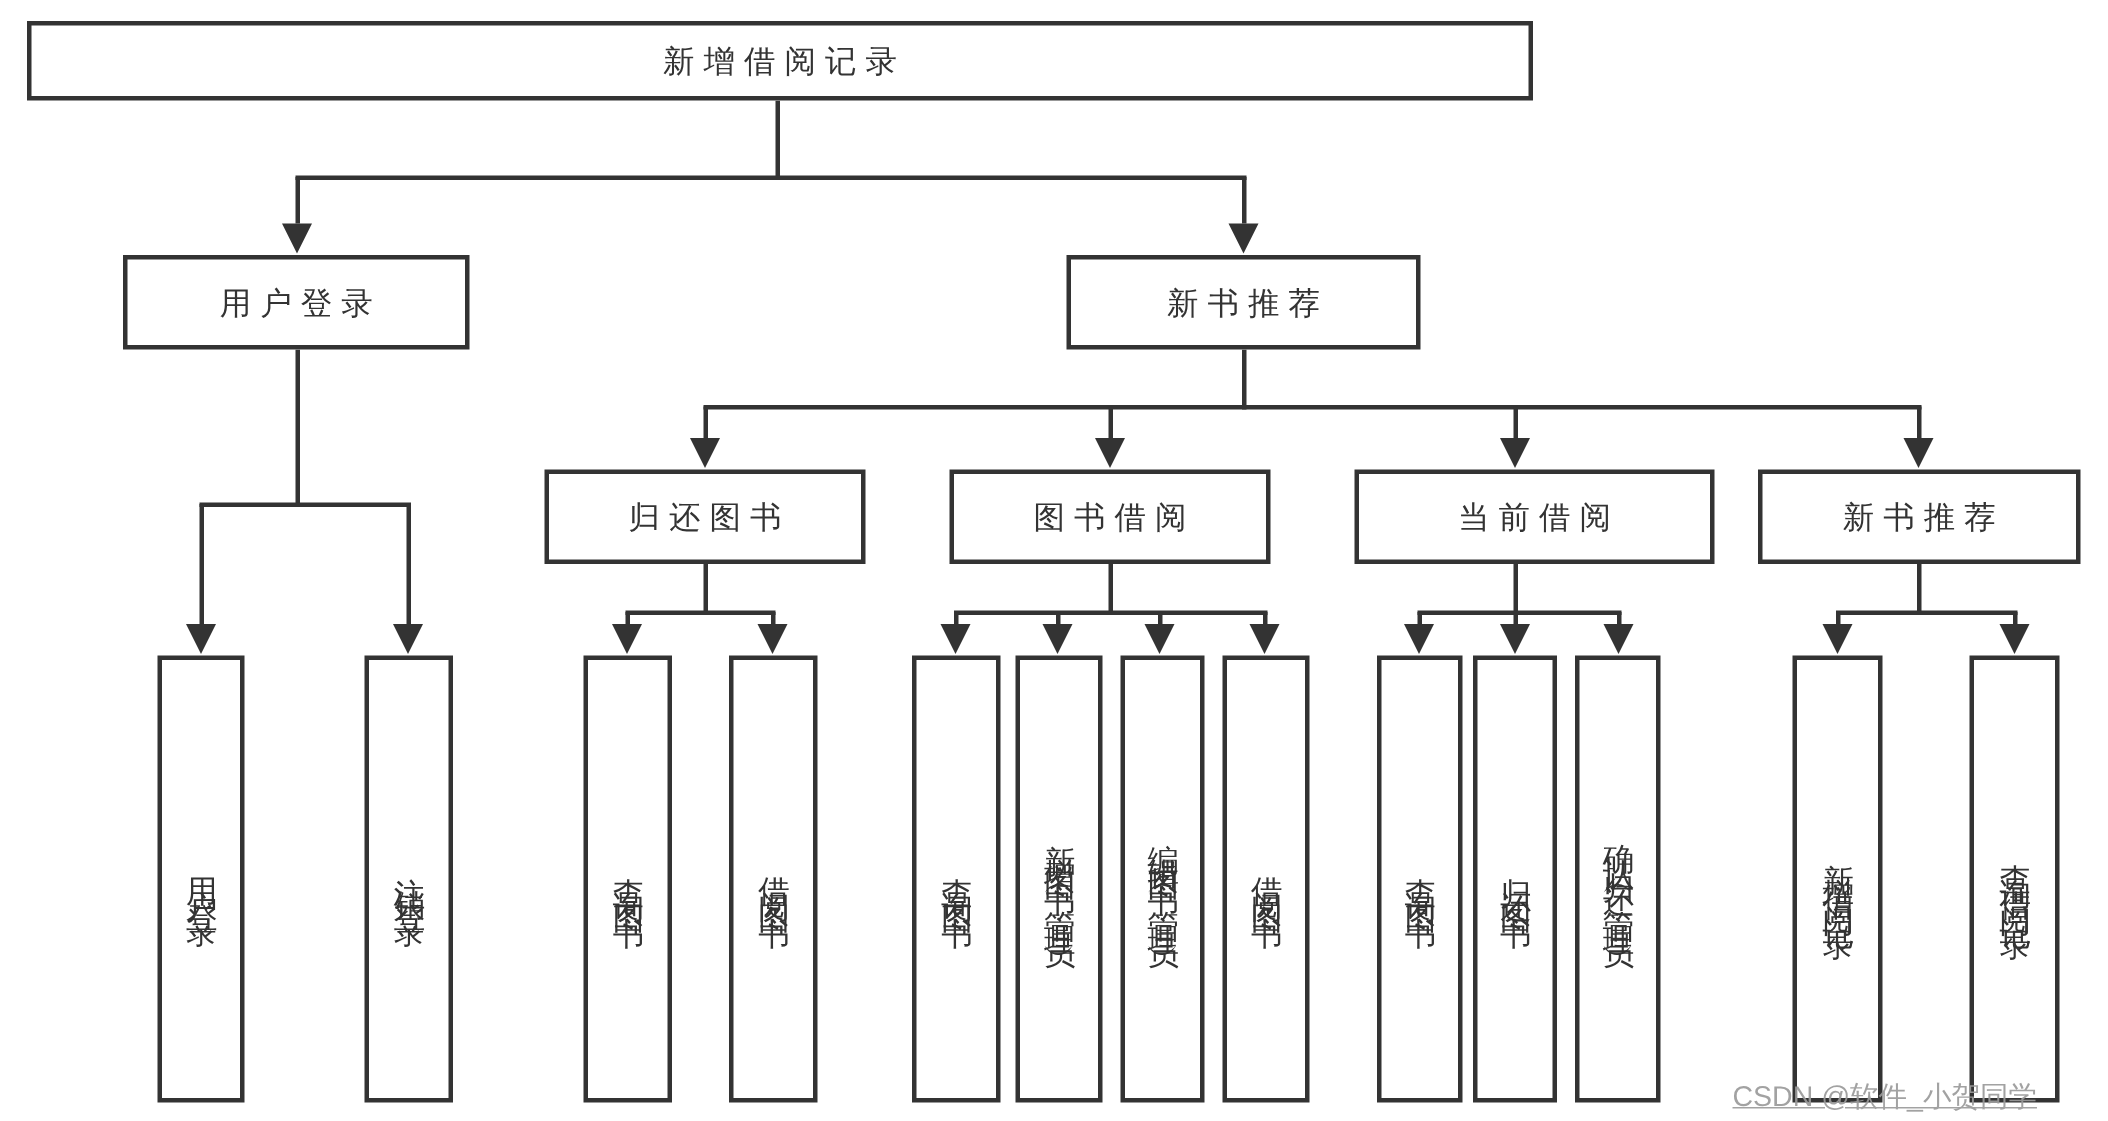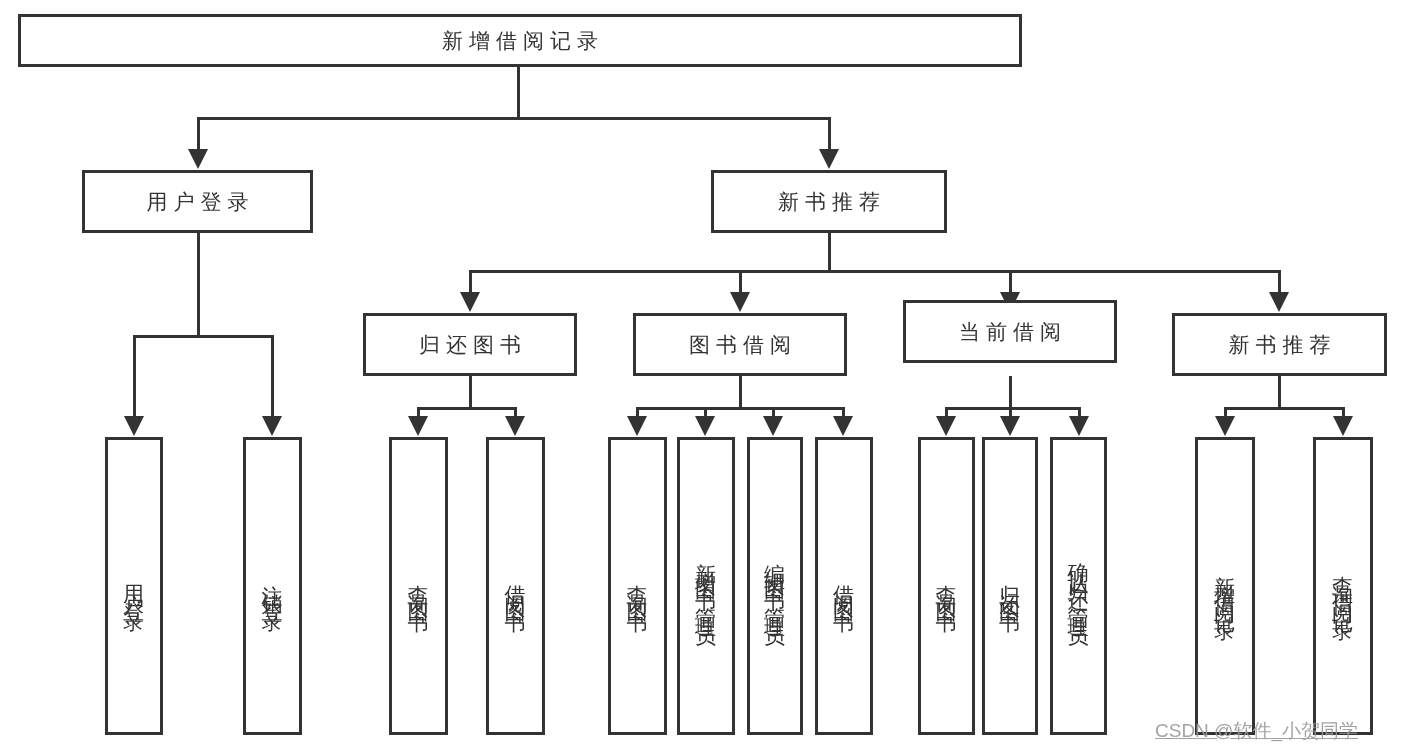--- a/index.html
+++ b/index.html
@@ -122,21 +122,21 @@
     </div>
     <div class="node node-h" style="left: 711px; top: 170px; width: 236px; height: 63px;">
       <span class="node-label">新书推荐</span>
     </div>
     <div class="node node-h" style="left: 363px; top: 313px; width: 214px; height: 63px;">
       <span class="node-label">归还图书</span>
     </div>
     <div class="node node-h" style="left: 633px; top: 313px; width: 214px; height: 63px;">
       <span class="node-label">图书借阅</span>
     </div>
-    <div class="node node-h" style="left: 903px; top: 300px; width: 214px; height: 63px; text-align: center;">
+    <div class="node node-h" style="left: 903px; top: 313px; width: 240px; height: 63px; text-align: center;">
       <span class="node-label">当前借阅</span>
     </div>
     <div class="node node-h" style="left: 1172px; top: 313px; width: 215px; height: 63px;">
       <span class="node-label">新书推荐</span>
     </div>
     <div class="node node-v" style="left: 105px; top: 437px; width: 58px; height: 298px;">
       <span class="node-label">用户登录</span>
     </div>
     <div class="node node-v" style="left: 243px; top: 437px; width: 59px; height: 298px;">
       <span class="node-label">注销登录</span>

